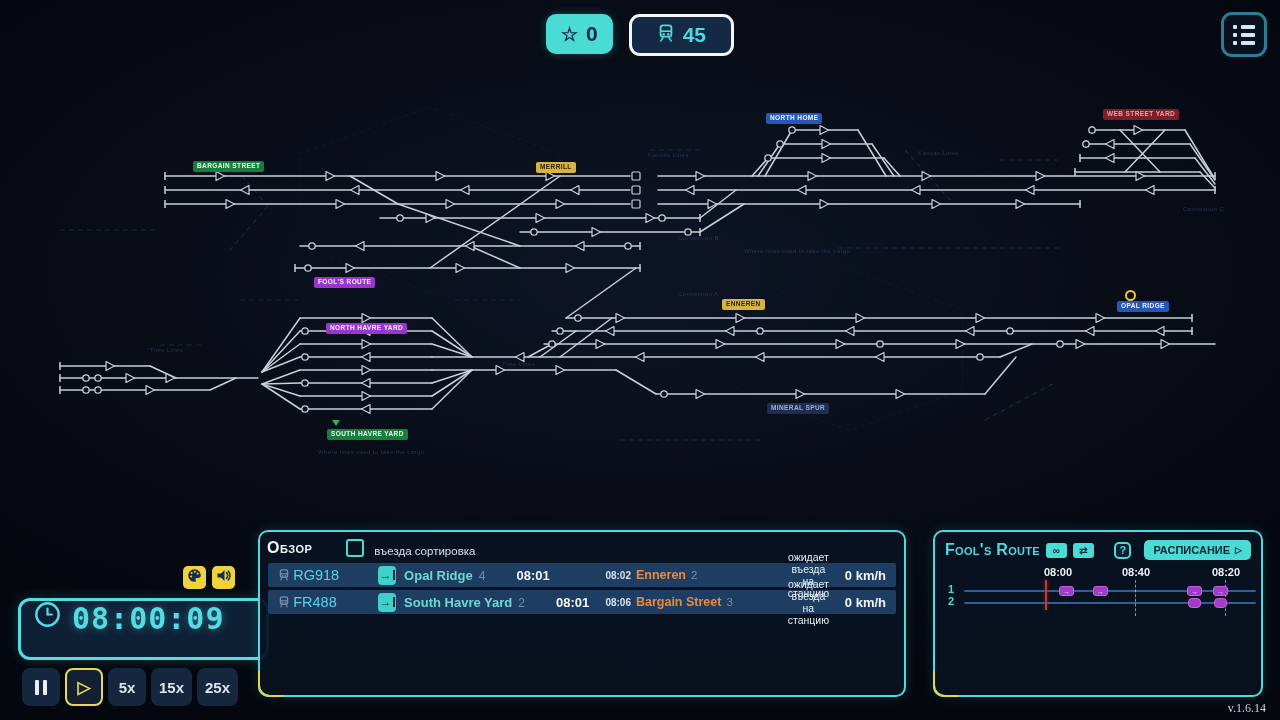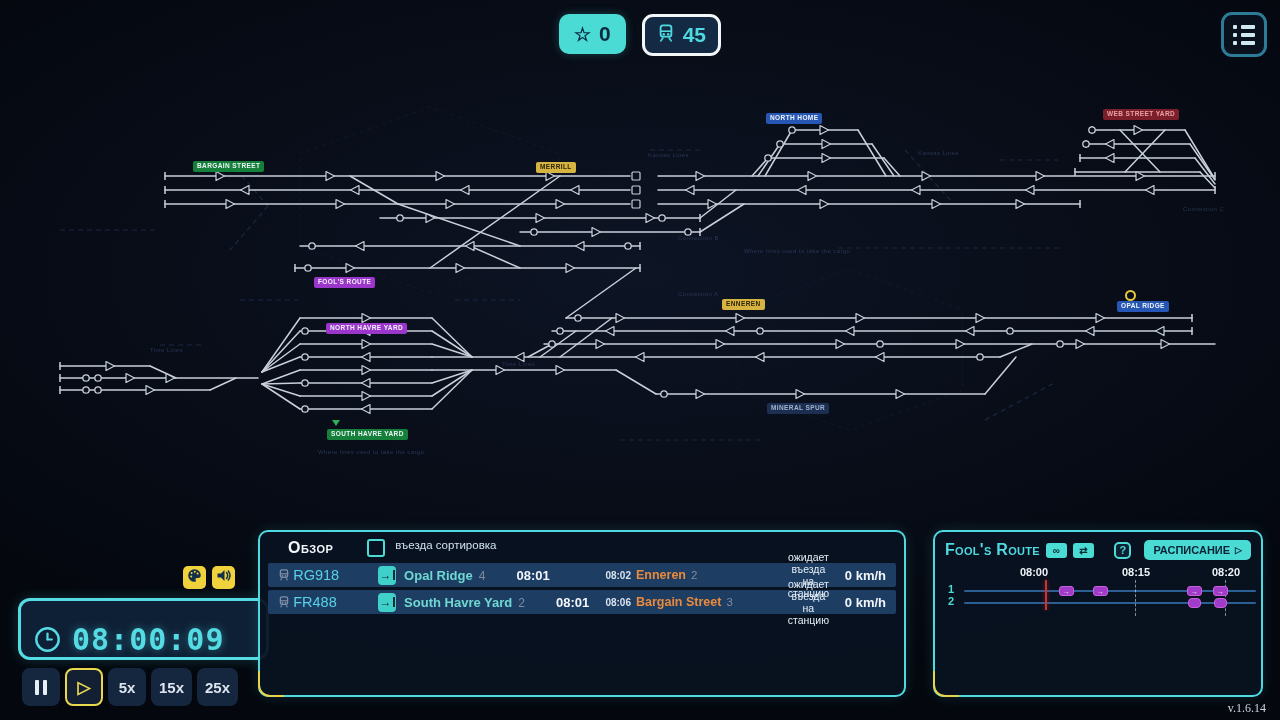--- a/index.html
+++ b/index.html
@@ -25,53 +25,53 @@
   .yard-tri{position:absolute;z-index:3;width:0;height:0;border-left:4px solid transparent;
       border-right:4px solid transparent;border-top:6px solid #2fae57;}
 
   
   .hud-top{position:absolute;top:14px;left:0;right:0;display:flex;justify-content:center;gap:16px;z-index:6;}
   .badge-star{background:#49dbd4;color:#0d2940;border-radius:10px;height:40px;display:flex;
       align-items:center;gap:8px;font-weight:bold;padding:0 15px;box-shadow:0 0 10px rgba(73,219,212,.25);}
   .badge-star .glyph{font-size:19px;}
   .badge-star .num{font-size:21px;}
   .badge-trains{background:#142a44;border:3px solid #f3f7fa;border-radius:11px;height:36px;display:flex;
-      gap:8px;align-items:center;padding:0 12px;color:#4fd9e0;font-weight:bold;font-size:21px;}
+      gap:8px;align-items:center;padding:0 25px;color:#4fd9e0;font-weight:bold;font-size:21px;}
   .menu-btn{position:absolute;top:12px;right:13px;width:46px;height:45px;border:3px solid #2c7c97;
       border-radius:11px;background:rgba(12,24,40,.55);display:flex;flex-direction:column;justify-content:center;
       gap:4px;padding:9px;box-sizing:border-box;z-index:6;cursor:pointer;}
   .menu-row{display:flex;gap:4px;align-items:center;}
   .menu-dot{width:4px;height:4px;background:#cfe8f2;border-radius:1px;}
   .menu-bar{flex:1;height:4px;background:#cfe8f2;border-radius:1px;}
 
   
   .mini-btns{position:absolute;left:183px;top:566px;display:flex;gap:6px;z-index:6;}
   .mini-btn{width:23px;height:23px;background:#f0d23c;border-radius:5px;display:flex;align-items:center;
       justify-content:center;cursor:pointer;}
   .clock-panel{position:absolute;left:18px;top:598px;width:219px;height:56px;background:#0e2036;
-      border:3px solid #55dbe4;border-radius:12px;display:flex;align-items:flex-end;gap:11px;padding:0 13px;
+      border:3px solid #55dbe4;border-radius:12px;display:flex;align-items:flex-start;gap:11px;padding:0 13px;
       z-index:6;box-shadow:0 0 14px rgba(85,219,228,.2);}
   .clock-time{font-family:"DejaVu Sans Mono",monospace;font-size:30px;font-weight:bold;color:#55dbe4;
       letter-spacing:1px;text-shadow:0 0 8px rgba(85,219,228,.45);}
   .speed-row{position:absolute;left:22px;top:668px;display:flex;gap:5px;z-index:6;}
   .speed-btn{height:38px;min-width:38px;background:#15273f;border:none;border-radius:8px;color:#dde5f0;
       font-family:"Liberation Sans",sans-serif;font-weight:bold;font-size:15px;display:flex;align-items:center;
       justify-content:center;padding:0 8px;box-sizing:border-box;cursor:pointer;}
   .speed-btn.play{border:2px solid #ead94f;color:#ead94f;font-size:17px;background:#131f33;}
   .pause-bar{width:4px;height:15px;background:#e8eef6;border-radius:1px;margin:0 2px;}
 
   
   .panel{position:absolute;top:530px;height:167px;background:rgba(9,18,32,.94);border:2px solid #4fd9e0;
       border-radius:10px;z-index:6;box-sizing:border-box;box-shadow:0 0 14px rgba(79,217,224,.15);}
   .panel::after{content:"";position:absolute;left:-2px;bottom:-2px;width:24px;height:24px;
       border-left:2px solid #e5d44c;border-bottom:2px solid #e5d44c;border-bottom-left-radius:12px;}
   .overview{left:258px;width:648px;}
   .route{left:933px;width:330px;}
 
-  .ov-header{display:flex;align-items:flex-start;padding:7px 28px 6px;gap:10px;}
+  .ov-header{display:flex;align-items:flex-end;padding:7px 7px 6px;gap:10px;}
   .ov-title{font-size:16px;font-weight:bold;color:#f3f7fb;font-variant:small-caps;letter-spacing:.5px;}
   .smart-box{width:14px;height:14px;border:2px solid #49dbd4;border-radius:3px;margin-left:24px;
       background:transparent;cursor:pointer;}
   .smart-label{font-size:11.5px;color:#cfe0ee;}
 
   .row{display:flex;align-items:center;height:24px;background:#1d3d63;margin:0 8px 3px;border-radius:2px;
       padding:0 10px;cursor:pointer;}
   .r-icon{width:16px;display:flex;align-items:center;}
   .r-id{width:62px;color:#58d2e9;font-weight:normal;font-size:14.5px;}
   .r-badge{width:19px;height:19px;background:#3ed0c9;border-radius:4px;display:flex;align-items:center;
@@ -525,22 +525,22 @@
       <span class="rt-title">Fool's Route</span>
       <span class="rt-chip">∞</span>
       <span class="rt-chip">⇄</span>
       <span class="help">?</span>
       <button class="sched-btn">
         <span>РАСПИСАНИЕ</span>
         <span style="font-size:9px">▷</span>
       </button>
     </div>
 
-    <span class="tl-time" style="left:77px;top:34px">08:00</span>
-    <span class="tl-time" style="left:179px;top:34px">08:15</span>
+    <span class="tl-time" style="left:101px;top:34px">08:00</span>
+    <span class="tl-time" style="left:179px;top:34px">08:40</span>
     <span class="tl-time" style="left:269px;top:34px">08:20</span>
     <span class="tl-tracklbl" style="top:51px">1</span>
     <span class="tl-tracklbl" style="top:63px">2</span>
     <div class="tl-line" style="top:58px"></div>
     <div class="tl-line" style="top:70px"></div>
     <div class="tl-red" style="left:110px;top:48px;height:30px"></div>
     <div class="tl-dash" style="left:200px;top:48px;height:36px"></div>
     <div class="tl-dash" style="left:290px;top:48px;height:36px"></div>
     <div class="tl-marker" style="left:124px;top:54px">→</div>
     <div class="tl-marker" style="left:158px;top:54px">→</div>

